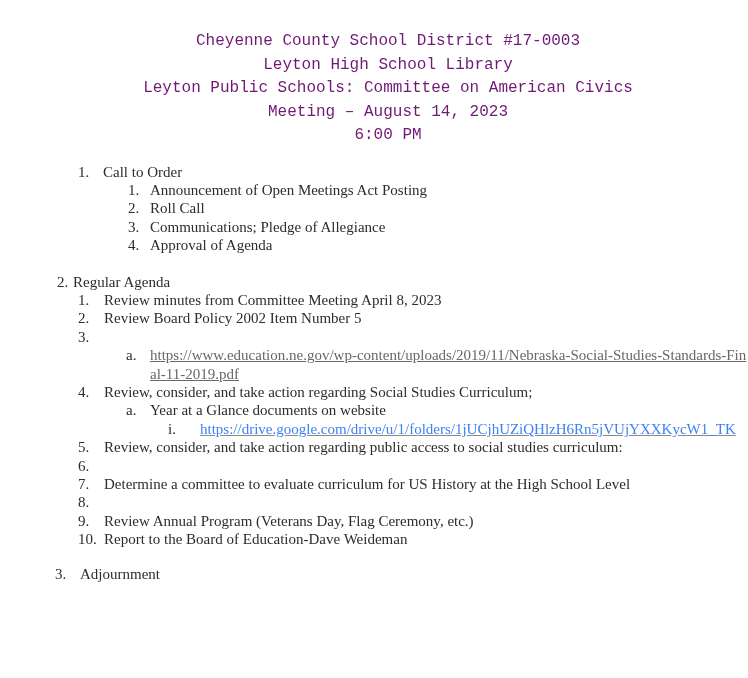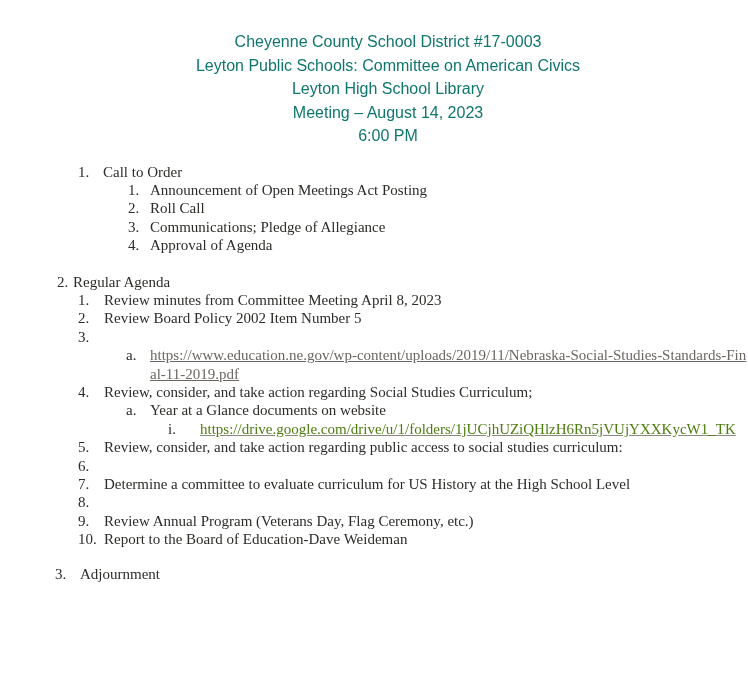--- a/index.html
+++ b/index.html
@@ -13,24 +13,24 @@
     height: 678px;
     background: #ffffff;
     overflow: hidden;
     font-family: "Liberation Serif", serif;
     color: #2e2c29;
   }
   .doc-header {
     padding-top: 30px;
     padding-left: 28px; 
     text-align: center;
-    font-family: Liberation Sans, sans-serif;
+    font-family: Liberation Mono, monospace;
     font-size: 16px;
     line-height: 23.5px;
-    color: #0f766e;
+    color: #701a75;
   }
   .content {
     margin-top: 15px;
     font-size: 15px;
     line-height: 18.4px;
   }
   .row {
     display: flex;
     align-items: flex-start;
     max-width: 724px;
@@ -62,31 +62,31 @@
   .section-gap   { margin-top: 18px; }
   .adjourn-gap   { margin-top: 16px; }
 
   .link-row { max-width: 737px; }
   a.doc-link {
     text-decoration: underline;
     word-break: break-all;
     cursor: pointer;
   }
   a.edu-link   { color: #6b6762; text-decoration-color: #6b6762; }
-  a.drive-link { color: #4d7c0f; text-decoration-color: #8b8781; }
+  a.drive-link { color: #3b82f6; text-decoration-color: #8b8781; }
 </style>
 </head>
 <body>
 
 <div class="page">
 
   <div class="doc-header">
     <div>Cheyenne County School District #17-0003</div>
+    <div>Leyton High School Library</div>
     <div>Leyton Public Schools: Committee on American Civics</div>
-    <div>Leyton High School Library</div>
     <div>Meeting – August 14, 2023</div>
     <div>6:00 PM</div>
   </div>
 
   <div class="content">
 
     <div>
       <div class="row ind-sec1">
         <span class="num">1.</span>
         <span class="txt">Call to Order</span>

